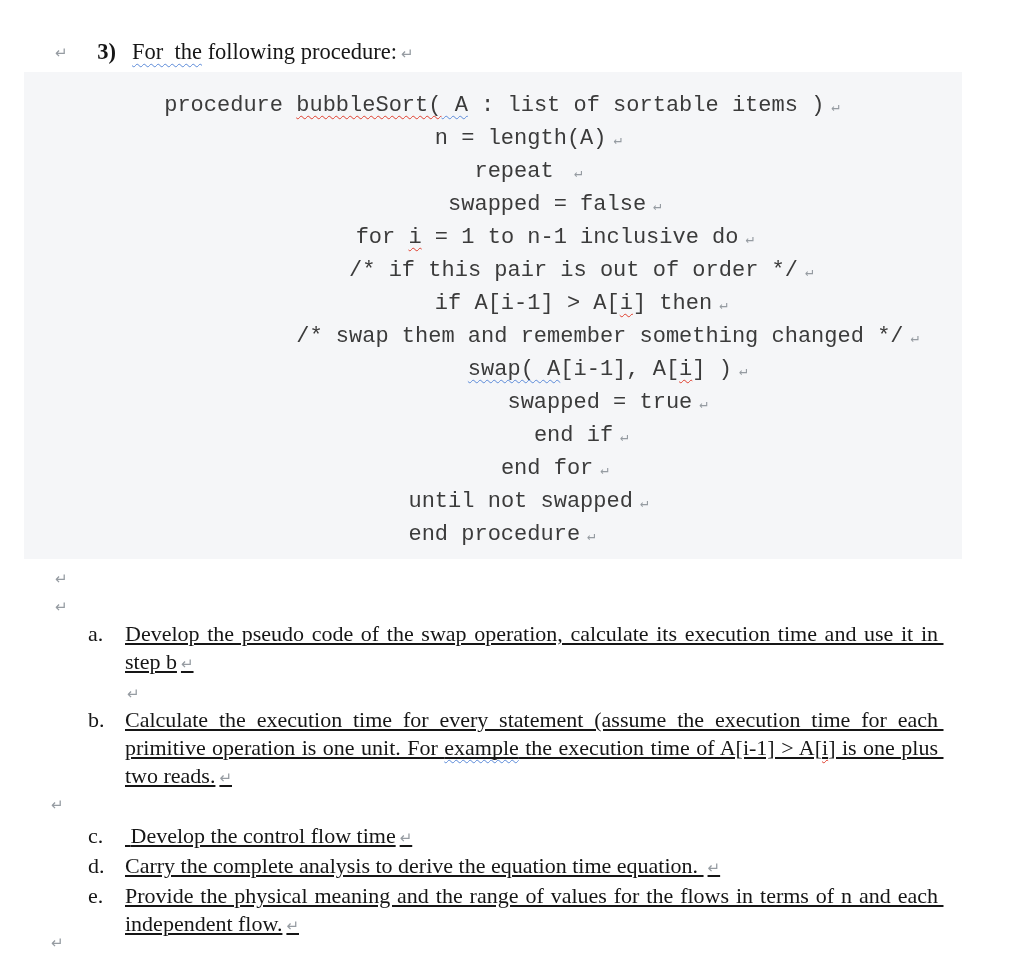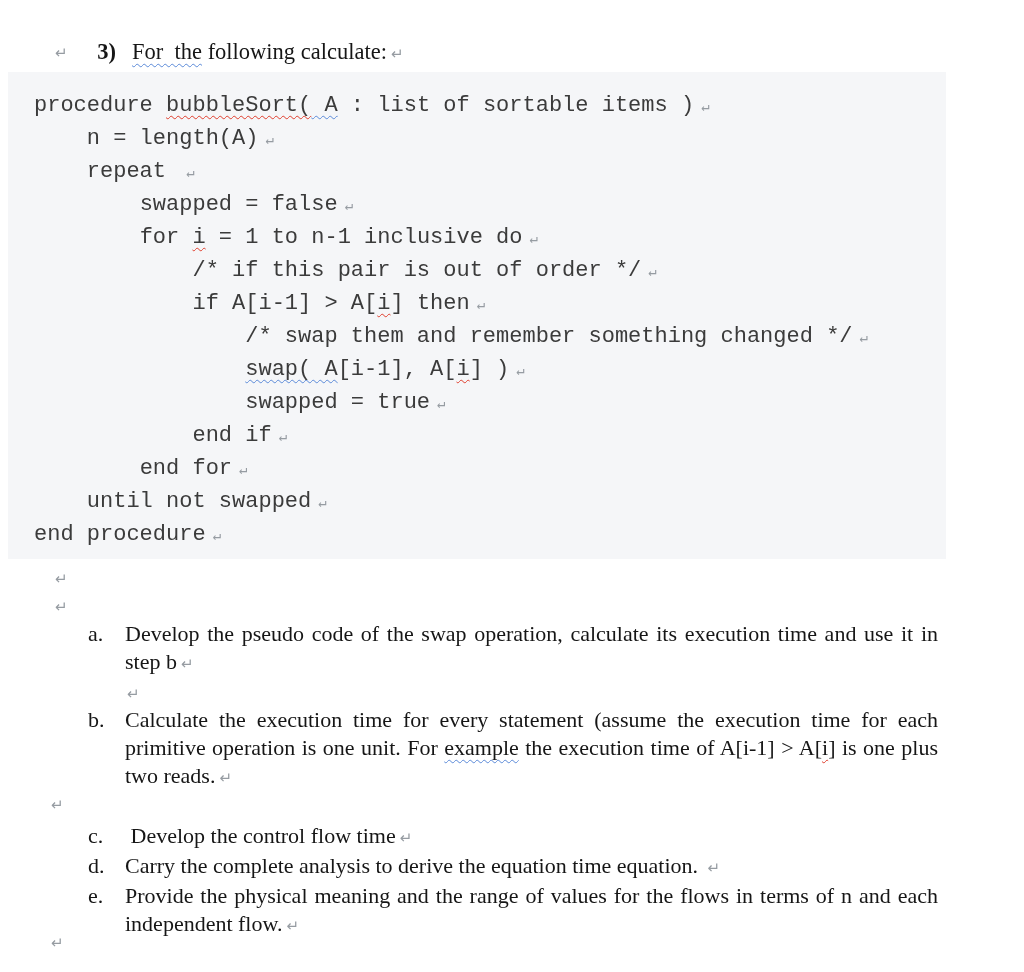--- a/index.html
+++ b/index.html
@@ -22,27 +22,28 @@
 
   .pilcrow { color:#969ca2; }
   .heading .pilcrow, .q-text .pilcrow { font-size:15px; margin-left:4px; }
 
   .pilcrow-standalone {
     position:absolute;
     color:#969ca2; font-size:15px; line-height:15px;
   }
 
   .code-block {
-    position:absolute; left:8px; top:72px;
+    position:absolute; left:24px; top:72px;
     width:938px; height:487px;
     background:#f5f6f8;
     margin:0; padding:18px 8px 0 26px;
     font-family:"Liberation Mono", "DejaVu Sans Mono", monospace;
     font-size:22px; line-height:32px;
     color:#3b3b3b;
+    text-align:center;
   }
   .code-line { white-space:pre; }
   .code-block .pilcrow { font-size:14px; margin-left:7px; }
 
   .wavy-red {
     text-decoration-line:underline;
     text-decoration-style:wavy;
     text-decoration-color:#e03e2d;
     text-decoration-thickness:1px;
     text-underline-offset:4px;
@@ -56,30 +57,30 @@
     text-underline-offset:4px;
     text-decoration-skip-ink:none;
   }
 
   .questions {
     position:absolute; left:88px; top:620px; width:850px;
     font-size:22px; line-height:28px;
   }
   .q-item { display:flex; align-items:flex-start; }
   .q-label { flex:0 0 37px; }
-  .q-text { flex:1; text-align:justify; white-space:pre-wrap; }
+  .q-text { flex:1; text-align:justify; white-space:pre-wrap;text-decoration:underline; }
   .q-pilcrow-row { height:28px; padding-left:39px; }
   .q-pilcrow-row .pilcrow { font-size:15px; }
   .gap-before { margin-top:30px; }
 </style>
 </head>
 <body>
 
 <div class="heading">
-  <span class="q-num">3)</span><span class="q-text-inline"><span class="wavy-blue" style="text-decoration-color: rgb(91, 138, 216); font-family: Liberation Serif, serif;">For  the</span><span> following calculate:</span><span class="pilcrow" style="color: rgb(150, 156, 162);">↵</span></span>
+  <span class="q-num">3)</span><span class="q-text-inline"><span class="wavy-blue" style="text-decoration-color: rgb(91, 138, 216); font-family: Liberation Serif, serif;">For  the</span><span> following procedure:</span><span class="pilcrow" style="color: rgb(150, 156, 162);">↵</span></span>
 </div>
 
 <span class="pilcrow-standalone" style="left: 55px; top: 46px; color: rgb(150, 156, 162);">↵</span>
 
 <pre class="code-block" style="background: rgb(245, 246, 248); color: rgb(59, 59, 59);"><div class="code-line"><span></span><span>procedure </span><span class="wavy-red" style="text-decoration-color: rgb(224, 62, 45);">bubbleSort(</span><span class="wavy-blue" style="text-decoration-color: rgb(91, 138, 216);"> A</span><span> : list of sortable items )</span><span class="pilcrow" style="color: rgb(150, 156, 162);">↵</span></div><div class="code-line"><span>    </span><span>n = length(A)</span><span class="pilcrow" style="color: rgb(150, 156, 162);">↵</span></div><div class="code-line"><span>    </span><span>repeat </span><span class="pilcrow" style="color: rgb(150, 156, 162);">↵</span></div><div class="code-line"><span>        </span><span>swapped = false</span><span class="pilcrow" style="color: rgb(150, 156, 162);">↵</span></div><div class="code-line"><span>        </span><span>for </span><span class="wavy-red" style="text-decoration-color: rgb(224, 62, 45);">i</span><span> = 1 to n-1 inclusive do</span><span class="pilcrow" style="color: rgb(150, 156, 162);">↵</span></div><div class="code-line"><span>            </span><span>/* if this pair is out of order */</span><span class="pilcrow" style="color: rgb(150, 156, 162);">↵</span></div><div class="code-line"><span>            </span><span>if A[i-1] &gt; A[</span><span class="wavy-red" style="text-decoration-color: rgb(224, 62, 45);">i</span><span>] then</span><span class="pilcrow" style="color: rgb(150, 156, 162);">↵</span></div><div class="code-line"><span>                </span><span>/* swap them and remember something changed */</span><span class="pilcrow" style="color: rgb(150, 156, 162);">↵</span></div><div class="code-line"><span>                </span><span class="wavy-blue" style="text-decoration-color: rgb(91, 138, 216);">swap( A</span><span>[i-1], A[</span><span class="wavy-red" style="text-decoration-color: rgb(224, 62, 45);">i</span><span>] )</span><span class="pilcrow" style="color: rgb(150, 156, 162);">↵</span></div><div class="code-line"><span>                </span><span>swapped = true</span><span class="pilcrow" style="color: rgb(150, 156, 162);">↵</span></div><div class="code-line"><span>            </span><span>end if</span><span class="pilcrow" style="color: rgb(150, 156, 162);">↵</span></div><div class="code-line"><span>        </span><span>end for</span><span class="pilcrow" style="color: rgb(150, 156, 162);">↵</span></div><div class="code-line"><span>    </span><span>until not swapped</span><span class="pilcrow" style="color: rgb(150, 156, 162);">↵</span></div><div class="code-line"><span></span><span>end procedure</span><span class="pilcrow" style="color: rgb(150, 156, 162);">↵</span></div></pre>
 
 <span class="pilcrow-standalone" style="left: 55px; top: 572px; color: rgb(150, 156, 162);">↵</span>
 <span class="pilcrow-standalone" style="left: 55px; top: 600px; color: rgb(150, 156, 162);">↵</span>
 
 <div class="questions">

